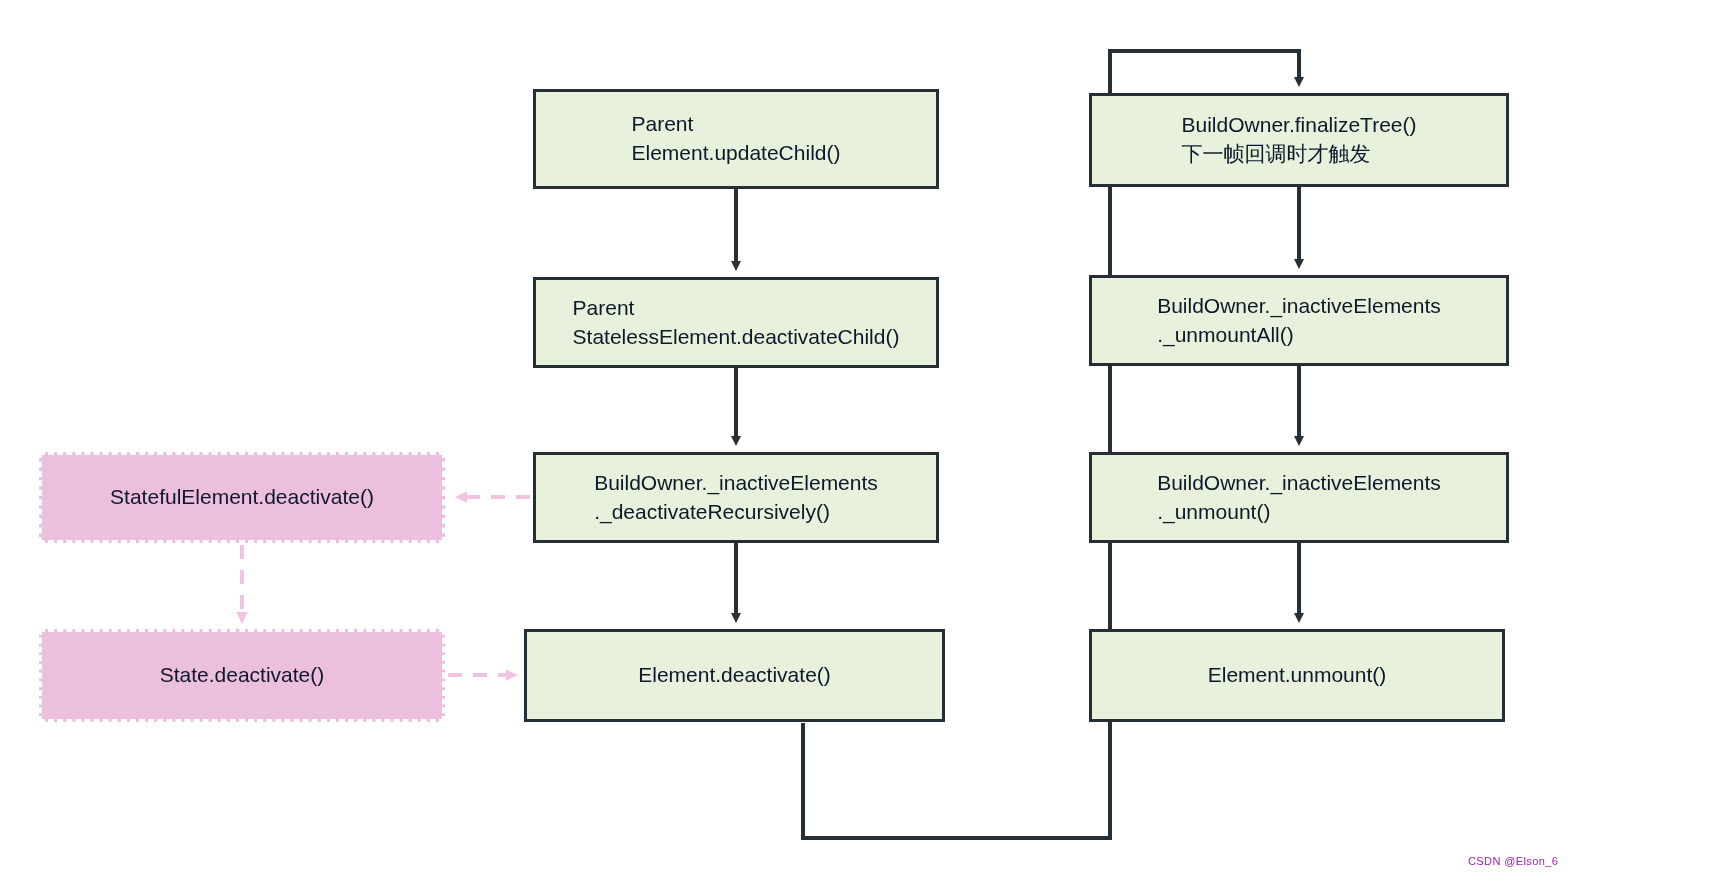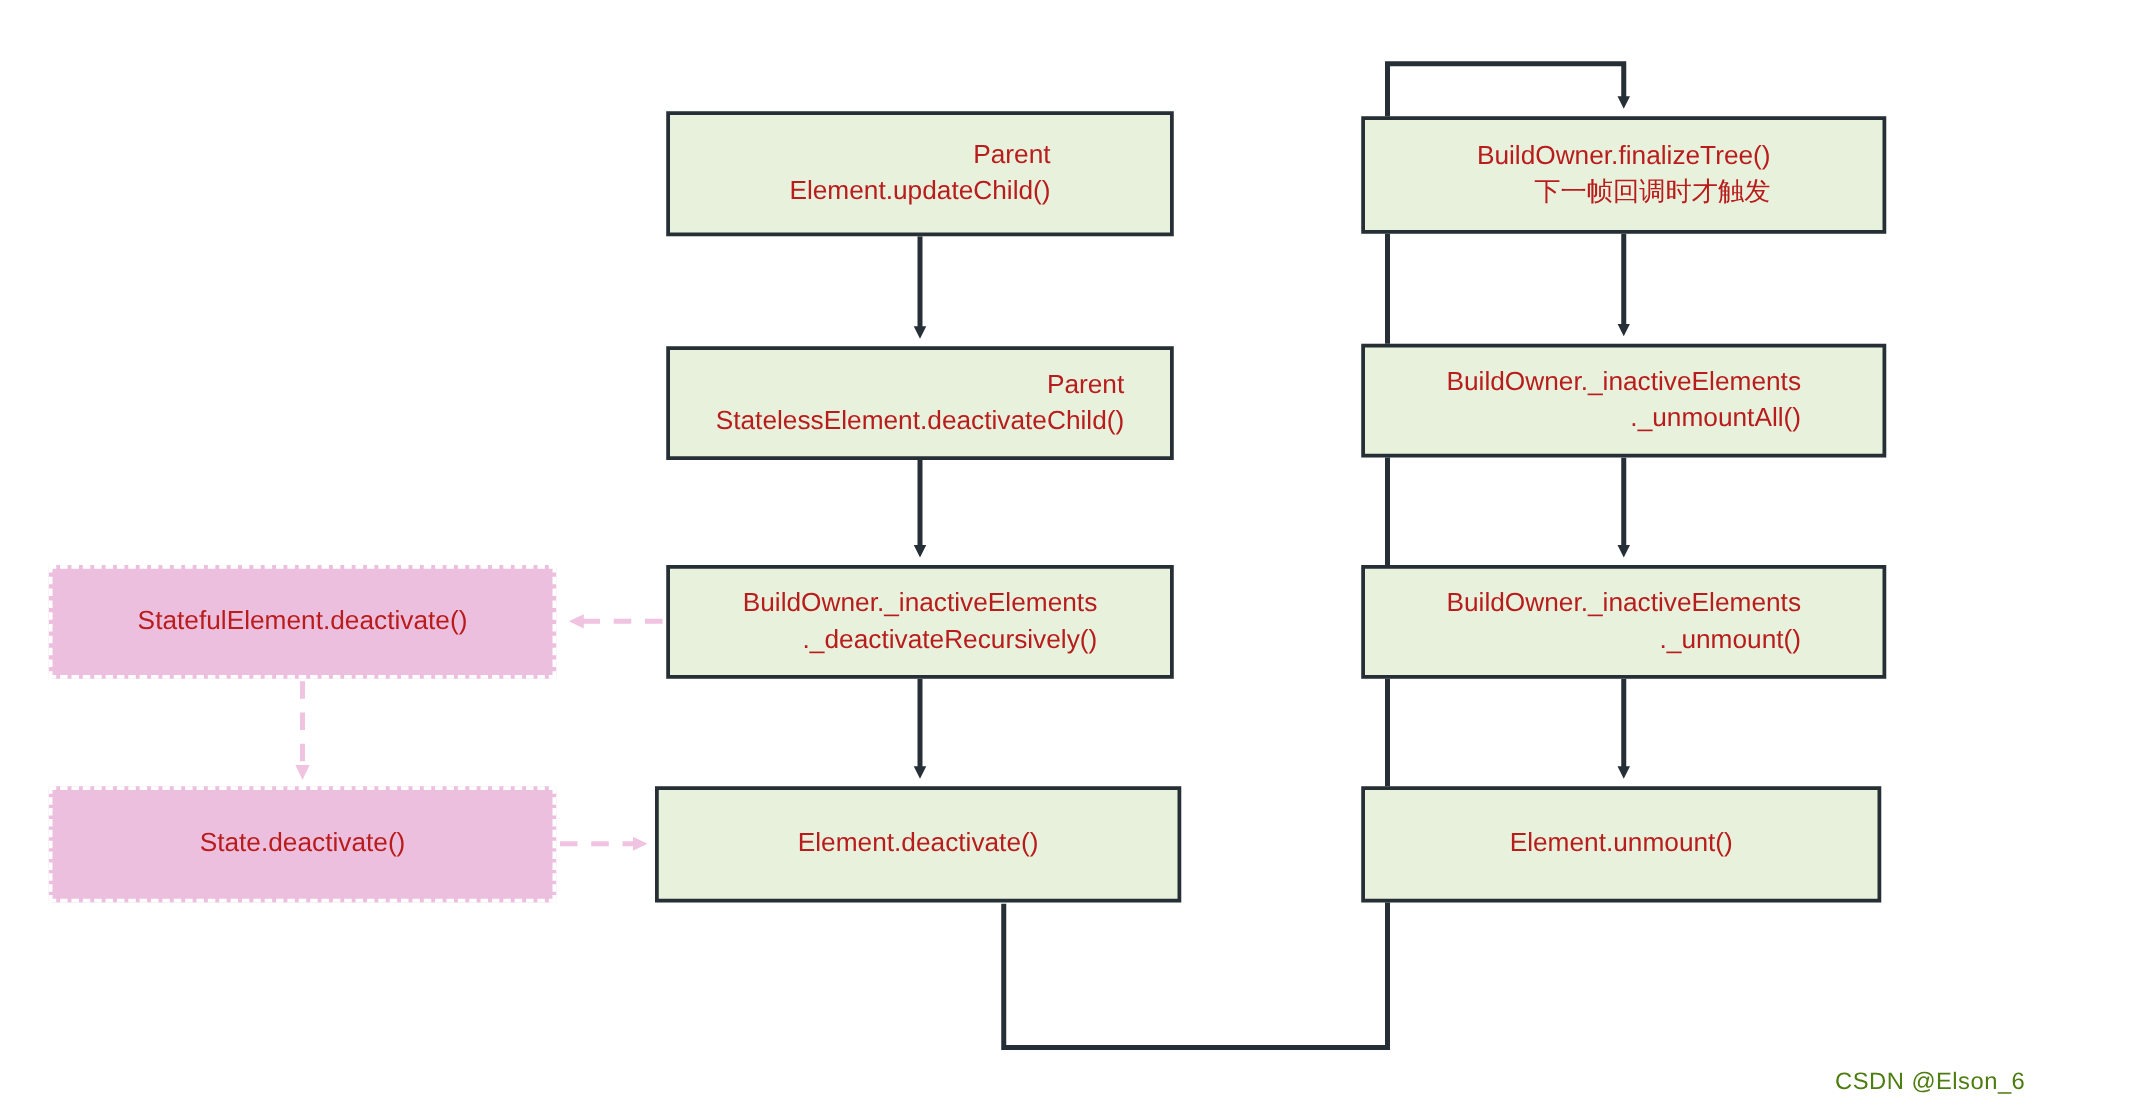--- a/index.html
+++ b/index.html
@@ -24,39 +24,39 @@
     width: 1712px;
     height: 890px;
     pointer-events: none;
   }
   .node {
     position: absolute;
     box-sizing: border-box;
     display: flex;
     align-items: center;
     justify-content: center;
-    text-align: right;
+    text-align: left;
     line-height: 1.38;
     font-size: 21px;
-    color: #b91c1c;
+    color: #0f172a;
     white-space: pre-line;
     padding: 16px 10px;
   }
   .node.green {
     background: #e7f1dc;
     border: 3px solid #262e36;
   }
   .node.pink {
     background: #edbfde;
     border: 3px dashed #ffffff;
   }
   .watermark {
     position: absolute;
-    font-size: 19px;
-    color: #4d7c0f;
+    font-size: 11px;
+    color: #a21caf;
     letter-spacing: 0.4px;
     white-space: nowrap;
   }
 </style>
 </head>
 <body>
 
 <div id="canvas">
 
   <svg id="edges" viewBox="0 0 1712 890" width="1712" height="890" xmlns="http://www.w3.org/2000/svg">

